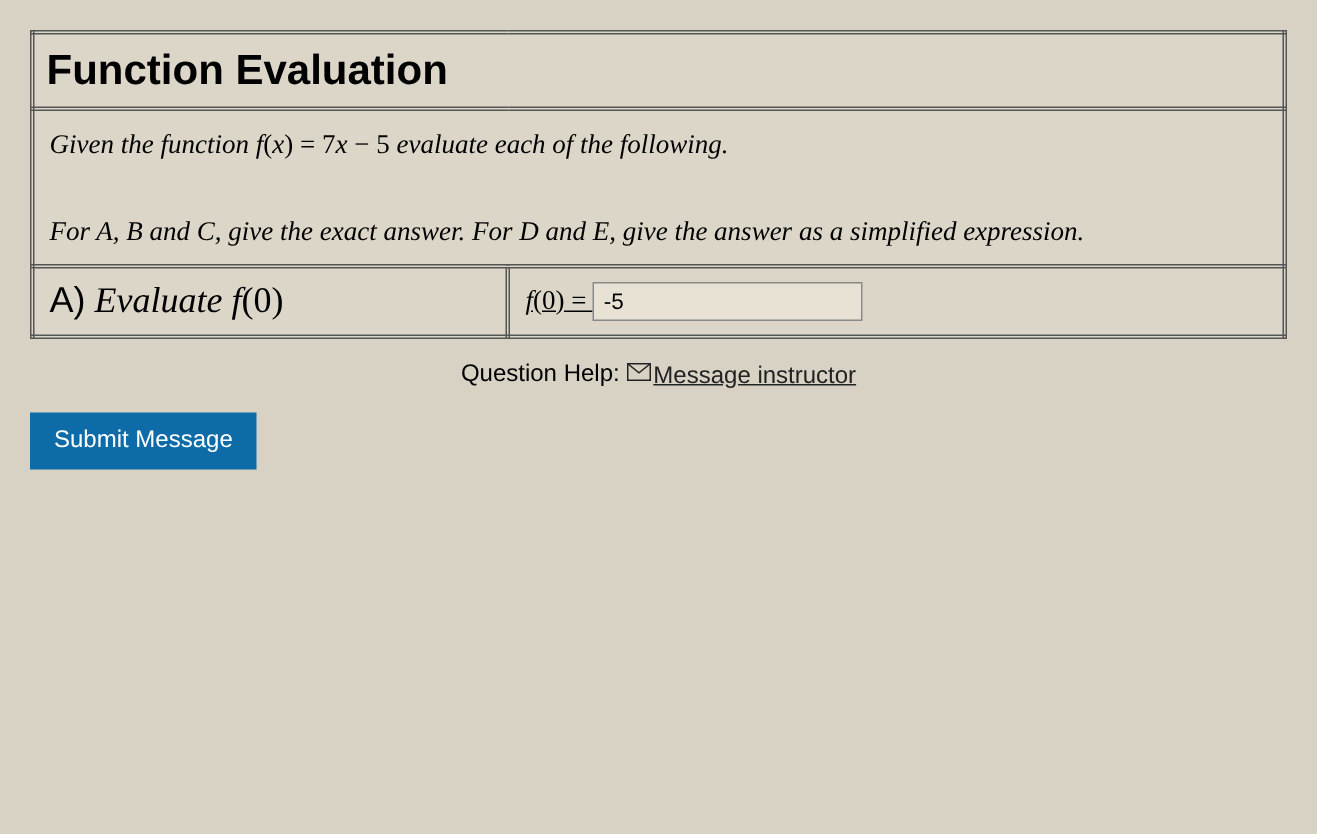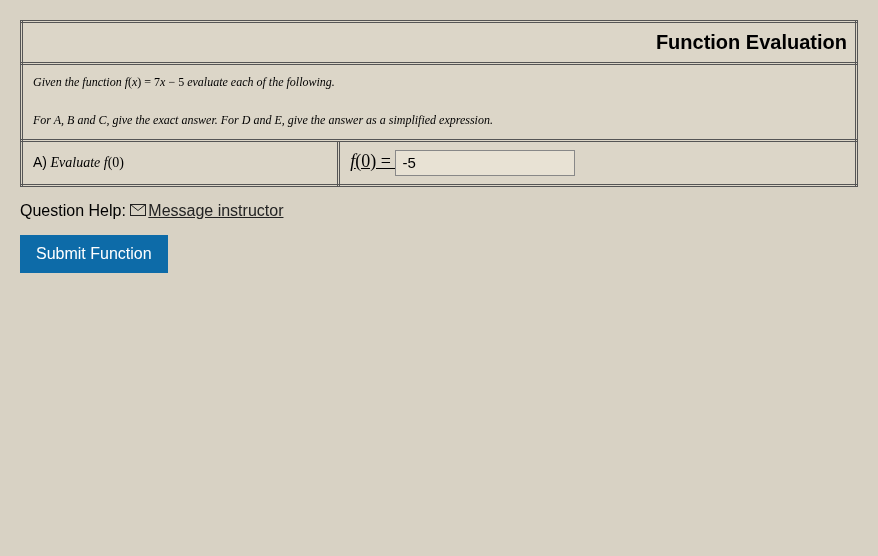--- a/index.html
+++ b/index.html
@@ -17,34 +17,34 @@
       width: 100%;
       border: 3px double #555;
       background: #dcd6c8;
     }
     .main-table td {
       border: 3px double #555;
       padding: 8px 10px;
       vertical-align: middle;
     }
     .header-row td {
-      text-align: right;
+      text-align: left;
       font-weight: bold;
-      font-size: 20px;
+      font-size: 28px;
       font-family: Arial, sans-serif;
       padding: 8px;
     }
     .instruction-row td {
       font-style: italic;
-      font-size: 12px;
+      font-size: 18px;
       line-height: 1.6;
     }
     .prompt-col {
       font-style: italic;
-      font-size: 14px;
+      font-size: 24px;
       width: 38%;
     }
     .answer-col {
       font-size: 18px;
       width: 62%;
       text-decoration: underline;
     }
     .fn {
       font-style: italic;
     }
@@ -60,20 +60,21 @@
       height: 26px;
       vertical-align: middle;
     }
     .input-long {
       width: 180px;
     }
     .help-row {
       margin-top: 15px;
       font-family: Arial, sans-serif;
       font-size: 16px;
+      text-align: center;
     }
     .help-link {
       color: #222;
       text-decoration: underline;
     }
     .mail-icon {
       display: inline-block;
       vertical-align: middle;
       margin-right: 2px;
     }
@@ -145,16 +146,16 @@
   <a href="#" class="help-link">
     <span class="mail-icon">
       <svg width="16" height="12" viewBox="0 0 16 12">
         <rect x="0.5" y="0.5" width="15" height="11" fill="none" stroke="#222" stroke-width="1"></rect>
         <path d="M0.5 0.5 L8 6.5 L15.5 0.5" fill="none" stroke="#222" stroke-width="1"></path>
       </svg>
     </span><span>Message instructor</span>
   </a>
 </div>
 
-<button class="submit-btn">Submit Function</button>
+<button class="submit-btn">Submit Message</button>
 
 
 
 
 </body></html>

